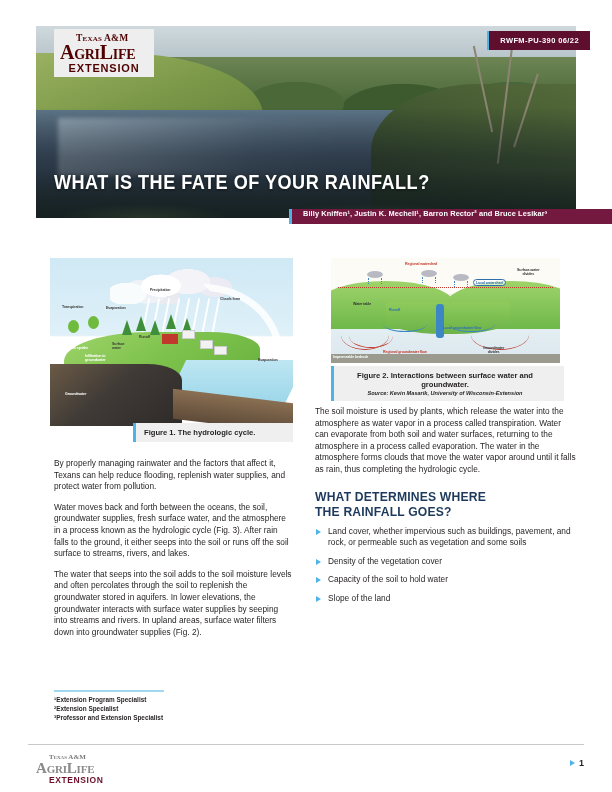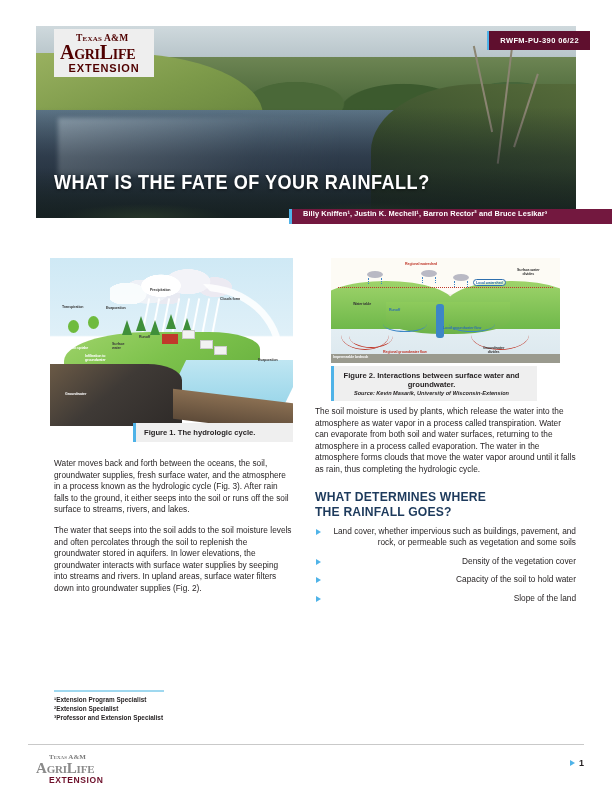--- a/index.html
+++ b/index.html
@@ -295,21 +295,21 @@
   .f2-lbl.dark { color: #333333; }
   .f2-lbl.wht { color: #ffffff; }
   .f2-lbl.box {
     color: #2f6fae; border: .6px solid #2f6fae; border-radius: 6px;
     padding: .5px 2px; background: rgba(255,255,255,.6);
   }
 
   .fig2-cap {
     position: absolute;
     left: 331px; top: 366px;
-    width: 206px;
+    width: 233px;
     background: #efefef;
     border-left: 3px solid #4fb3e8;
     padding: 5px 16px 5px 8px;
   }
   .fig2-cap .cap-main {
     font-size: 7.6px; font-weight: 700; color: #231f20; text-align: center;
   }
   .fig2-cap .cap-src {
     font-size: 5.6px; font-weight: 700; font-style: italic; color: #231f20;
     text-align: center; margin-top: 1px;
@@ -339,21 +339,21 @@
     color: #1d3a5c;
     letter-spacing: .2px;
     transform: scaleX(.9);
     transform-origin: left center;
     line-height: 15px;
     margin-top: 13px;
     margin-bottom: 7px;
     white-space: pre-line;
   }
 
-  ul.bullets { list-style: none; margin-top: 2px; text-align: right; }
+  ul.bullets { list-style: none; margin-top: 2px; }
   ul.bullets li {
     position: relative;
     padding-left: 13px;
     font-size: 8.3px;
     line-height: 11.6px;
     color: #231f20;
     margin-bottom: 7px;
   }
   ul.bullets li::before {
     content: "";
@@ -529,20 +529,21 @@
 divides</div>
     <div class="f2-lbl wht" style="left:2px; top:97px">Impermeable bedrock</div>
   </div>
 </div>
 <div class="fig2-cap">
   <div class="cap-main">Figure 2. Interactions between surface water and groundwater.</div>
   <div class="cap-src">Source: Kevin Masarik, University of Wisconsin-Extension</div>
 </div>
 
 <div class="col-left">
+  <p class="body">By properly managing rainwater and the factors that affect it, Texans can help reduce flooding, replenish water supplies, and protect water from pollution.</p>
   <p class="body">Water moves back and forth between the oceans, the soil, groundwater supplies, fresh surface water, and the atmosphere in a process known as the hydrologic cycle (Fig. 3). After rain falls to the ground, it either seeps into the soil or runs off the soil surface to streams, rivers, and lakes.</p>
   <p class="body">The water that seeps into the soil adds to the soil moisture levels and often percolates through the soil to replenish the groundwater stored in aquifers. In lower elevations, the groundwater interacts with surface water supplies by seeping into streams and rivers. In upland areas, surface water filters down into groundwater supplies (Fig. 2).</p>
 </div>
 
 <div class="col-right">
   <p class="body">The soil moisture is used by plants, which release the water into the atmosphere as water vapor in a process called transpiration. Water can evaporate from both soil and water surfaces, returning to the atmosphere in a process called evaporation. The water in the atmosphere forms clouds that move the water vapor around until it falls as rain, thus completing the hydrologic cycle.</p>
   <div class="sec-head">WHAT DETERMINES WHERE
 THE RAINFALL GOES?</div>
   <ul class="bullets">
     <li>Land cover, whether impervious such as buildings, pavement, and rock, or permeable such as vegetation and some soils</li>

